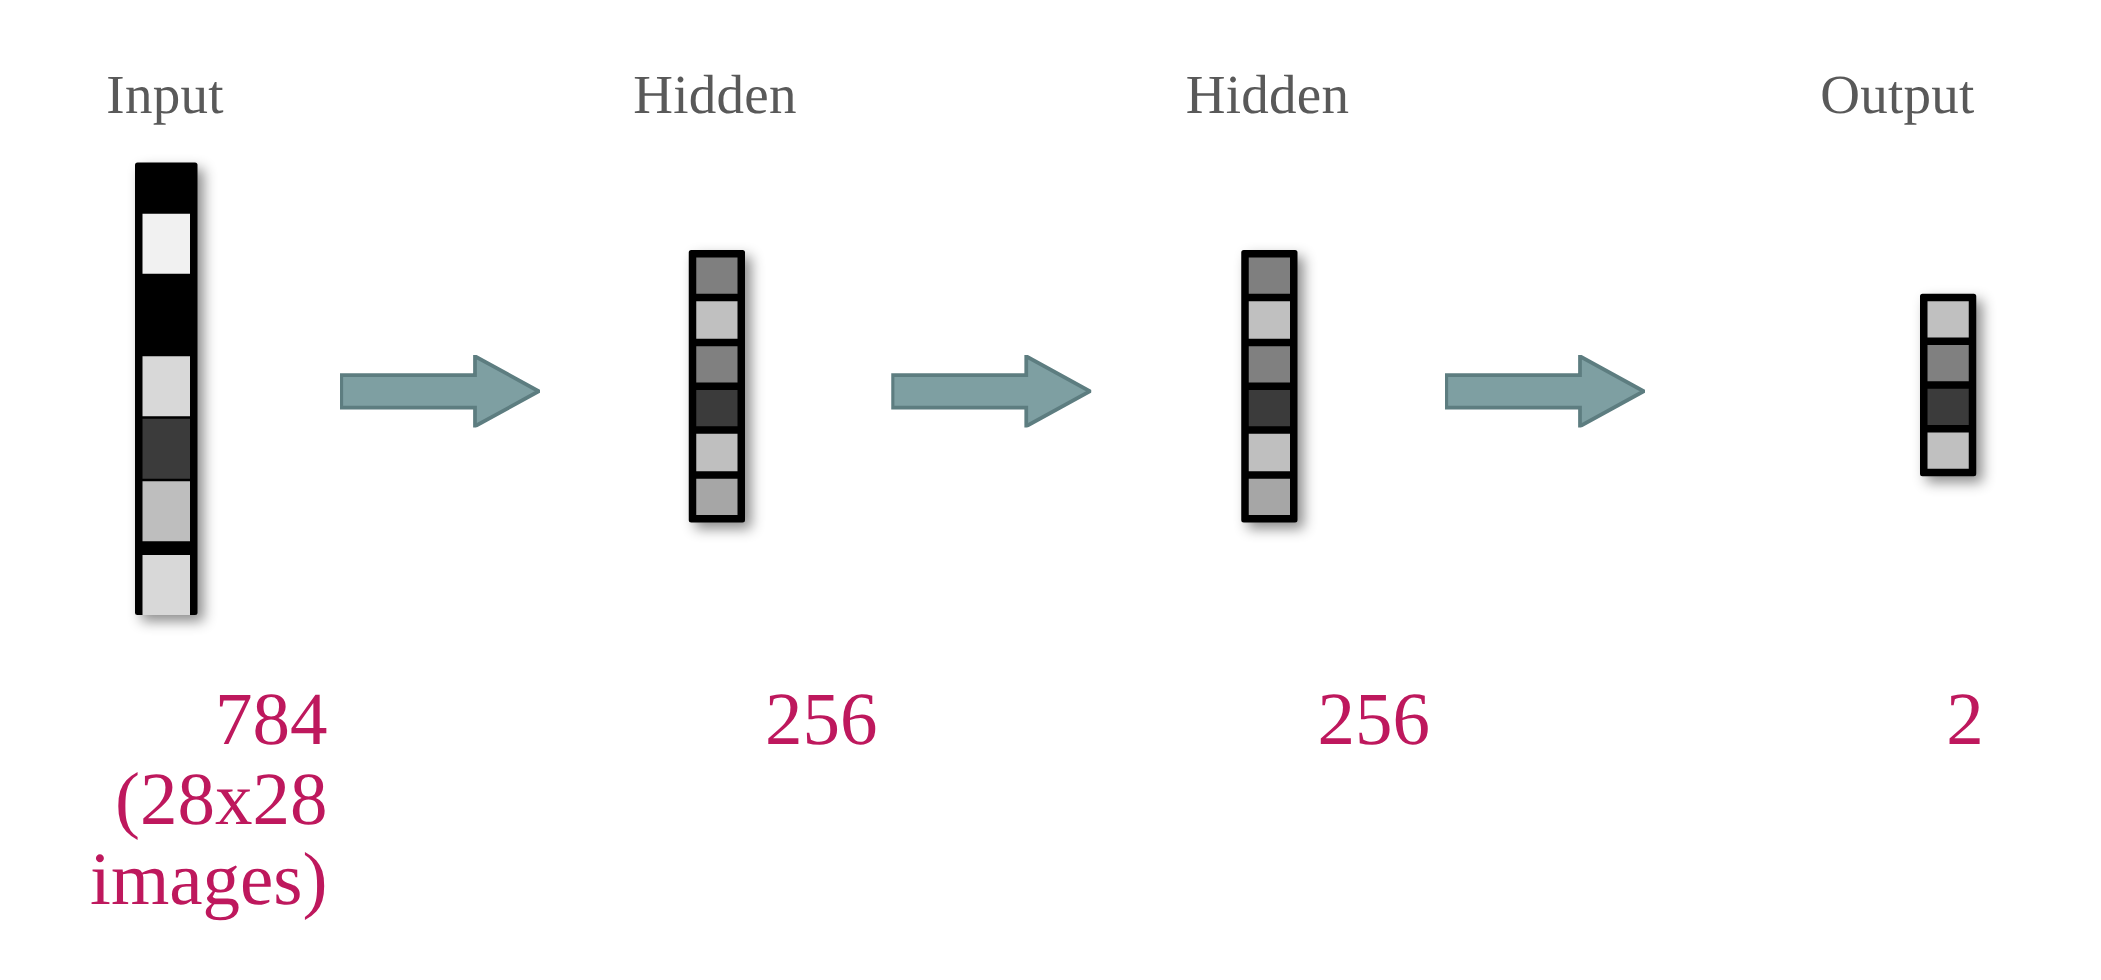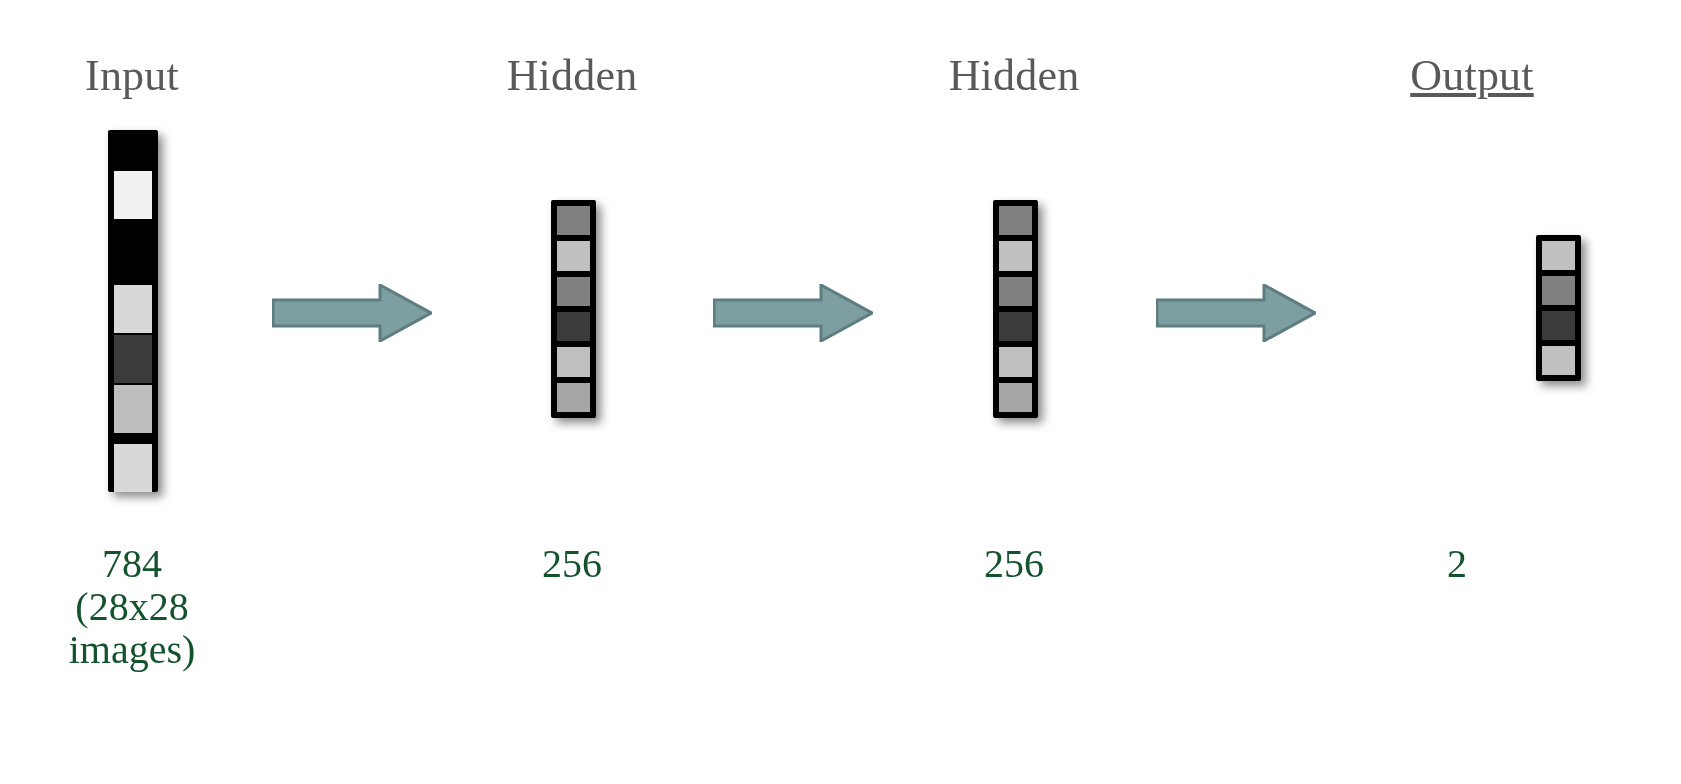--- a/index.html
+++ b/index.html
@@ -35,24 +35,24 @@
     color: #595959;
     font-size: 44px;
     line-height: 1;
     letter-spacing: 0.2px;
     text-align: center;
     transform: translateX(-50%);
   }
 
   .layer-caption {
     position: absolute;
-    color: #14532d;
-    font-size: 40px;
+    color: #be185d;
+    font-size: 60px;
     line-height: 1.07;
-    text-align: center;
+    text-align: right;
     transform: translateX(-50%);
     white-space: pre-line;
   }
 
   
   .stack {
     position: absolute;
     box-sizing: border-box;
     background: #000000;
     display: flex;
@@ -160,21 +160,21 @@
     <div class="layer-caption" style="left:1014px; top:543px; width:260px;">256</div>
   </div>
 
   <div class="arrow" style="left:1156px; top:313px;">
     <svg width="160" height="58" viewBox="0 0 160 58" aria-hidden="true">
       <polygon points="1,16 108,16 108,1 159,29 108,57 108,42 1,42" fill="#7e9fa2" stroke="#5d7d80" stroke-width="3" stroke-linejoin="miter"></polygon>
     </svg>
   </div>
 
   <div class="layer">
-    <div class="layer-title" style="left:1472px; top:54px;text-decoration:underline;">Output</div>
+    <div class="layer-title" style="left:1518px; top:54px;">Output</div>
 
     <div class="stack bordered" style="left:1536px; top:235px; width:45px; height:146px;">
       <div class="cell" style="background:#c0c0c0;"></div>
       <div class="cell" style="background:#808080;"></div>
       <div class="cell" style="background:#3b3b3b;"></div>
       <div class="cell" style="background:#c0c0c0;"></div>
     </div>
 
     <div class="layer-caption" style="left:1457px; top:543px; width:260px;">2</div>
   </div>

